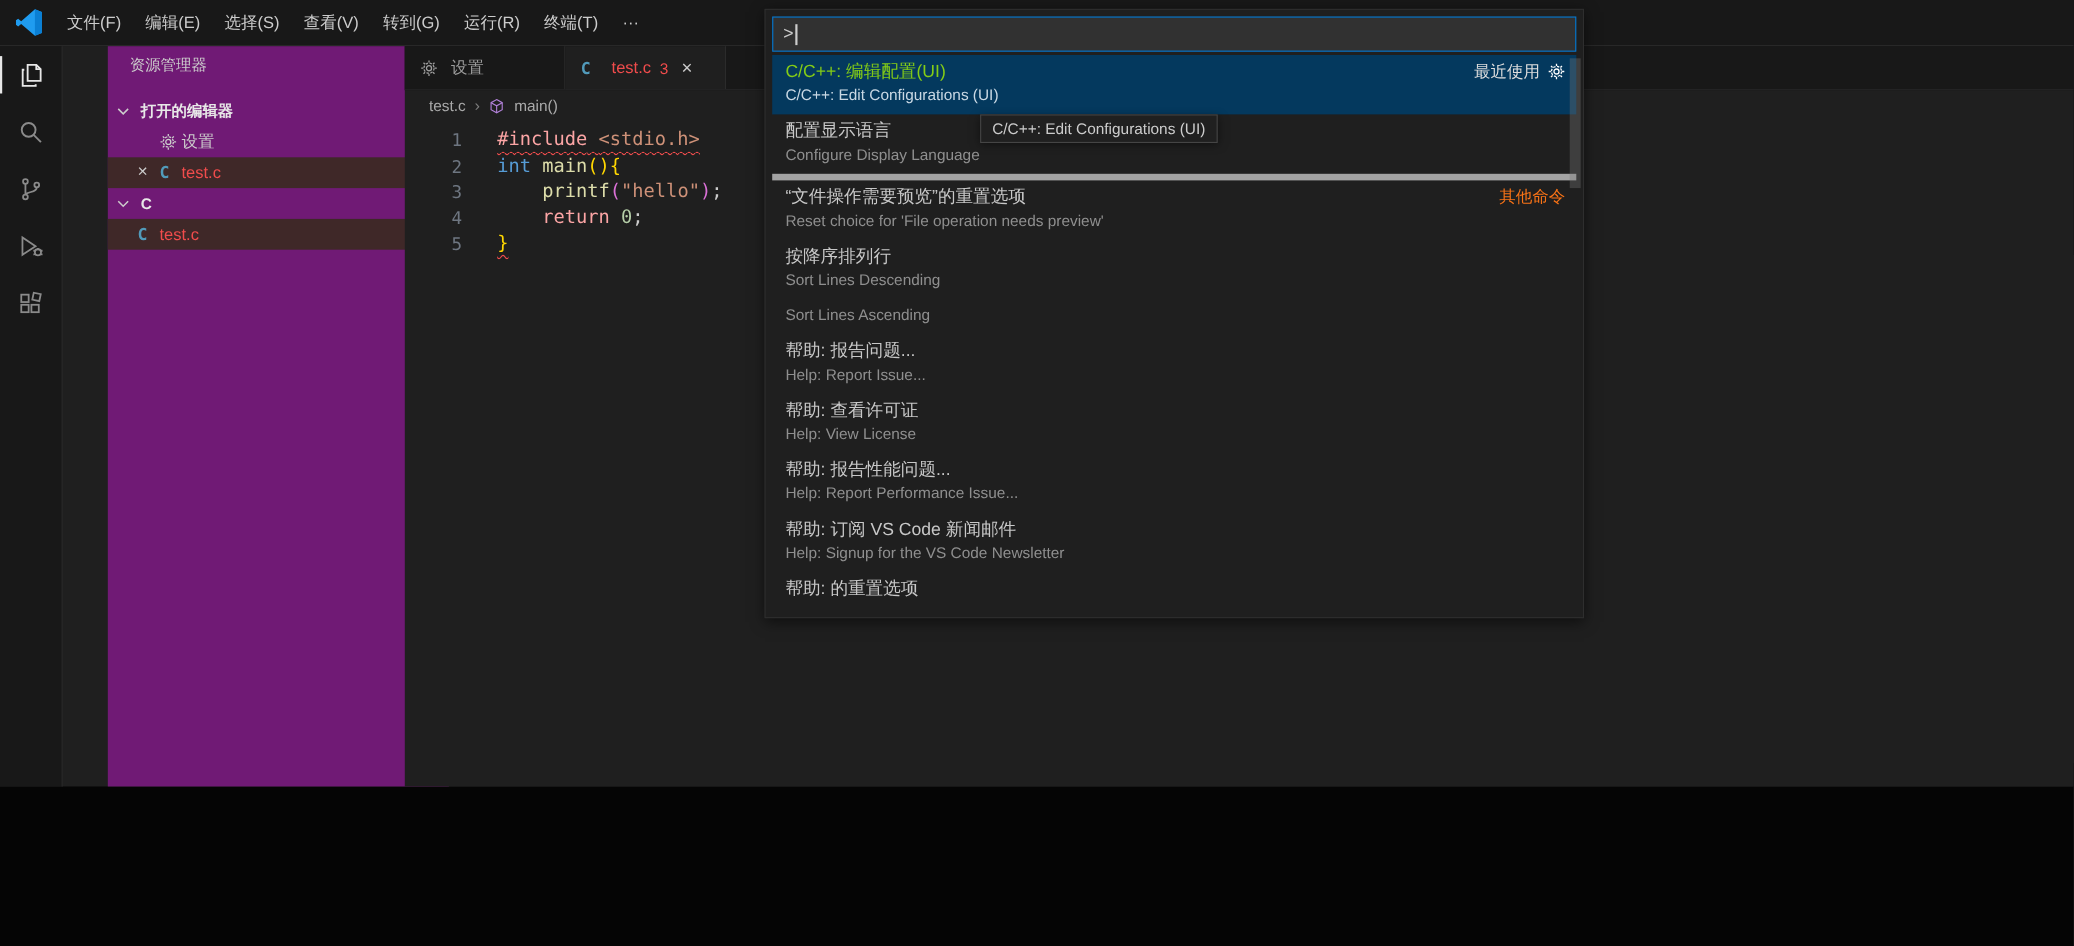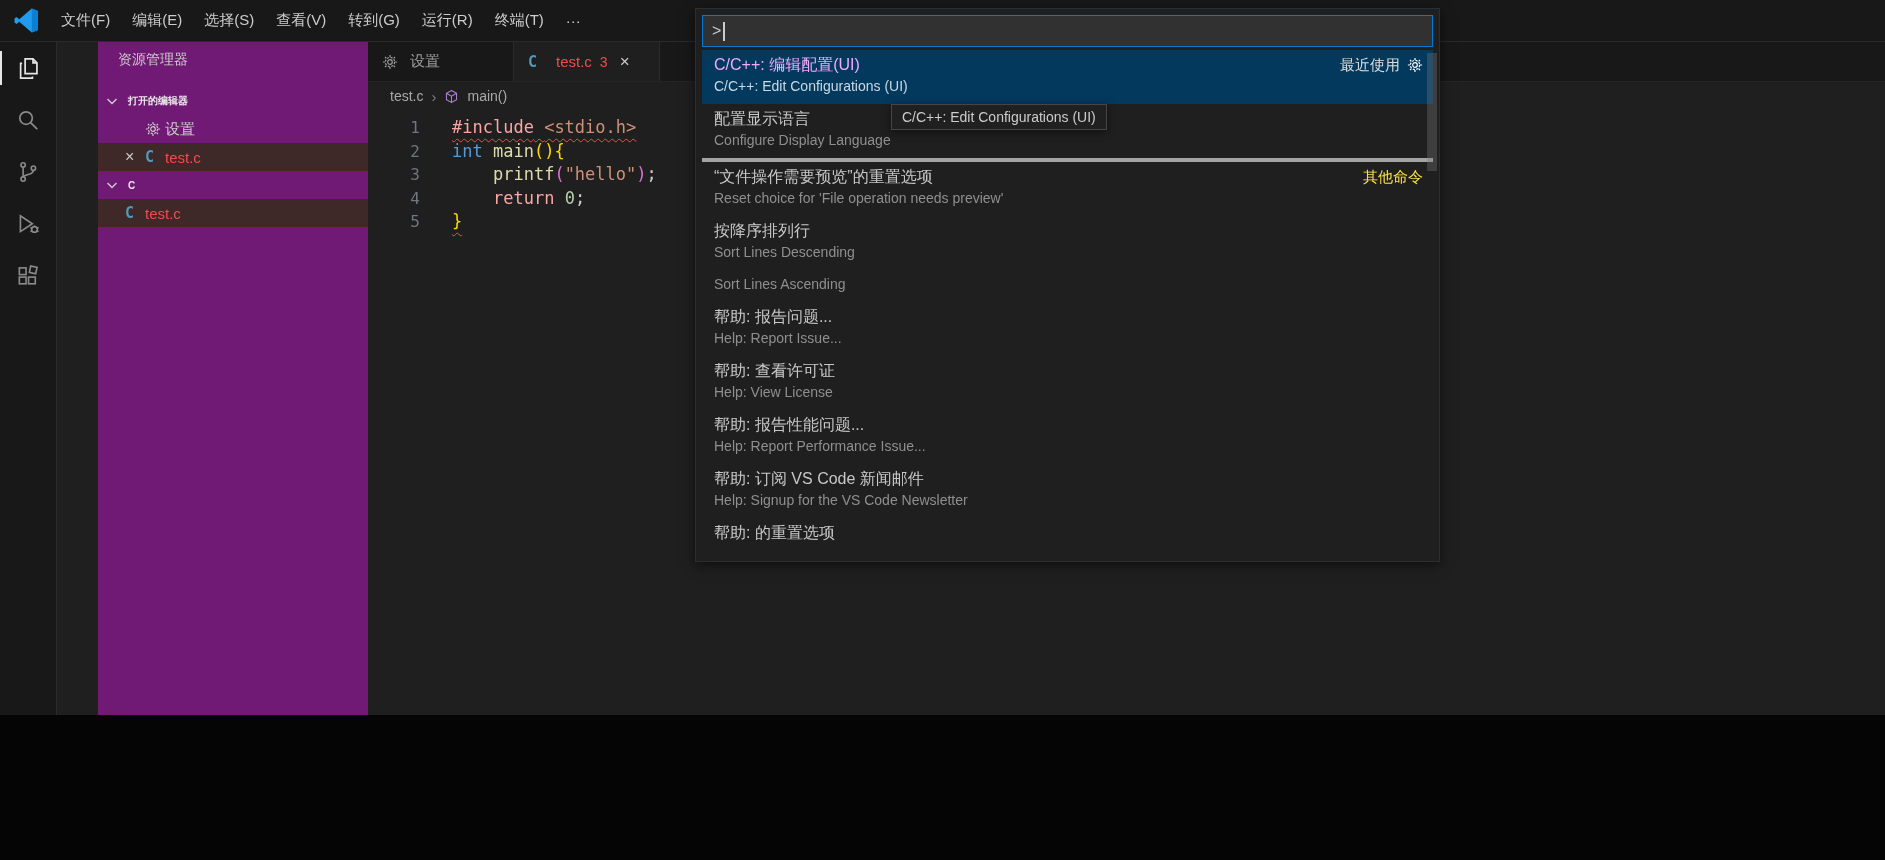--- a/index.html
+++ b/index.html
@@ -24,21 +24,21 @@
 
   
   .activitybar { position:absolute; left:0; top:42px; width:57px; height:673px; background:#181818; border-right:1px solid #2b2b2b; }
   .ab-item { position:relative; height:52px; display:flex; align-items:center; justify-content:center; }
   .ab-item.active::before { content:""; position:absolute; left:0; top:9px; bottom:9px; width:2px; background:#e7e7e7; }
 
   
   .sidebar { position:absolute; left:58px; top:42px; width:310px; height:673px; background:#701a75; border-right:1px solid #2b2b2b;margin-left:40px; }
   .sidebar-header { height:35px; display:flex; align-items:center; justify-content:space-between; padding:0 18px 0 20px; color:#cccccc; font-size:14px; margin-bottom:10px; }
   .more { font-weight:bold; letter-spacing:1px; font-size:15px; }
-  .section-header { height:28px; display:flex; align-items:center; gap:4px; padding-left:6px; color:#e8e8e8; font-weight:700; font-size:10px; }
+  .section-header { height:28px; display:flex; align-items:center; gap:4px; padding-left:6px; color:#e8e8e8; font-weight:700; font-size:14px; }
   .side-row { height:28px; display:flex; align-items:center; font-size:15px; color:#cccccc; padding:0 12px 0 27px; }
   .side-row.selected { background:#3f2828; }
   .close-slot { width:20px; flex:none; text-align:left; font-size:16px; color:#cccccc; }
   .row-icon { width:20px; flex:none; display:flex; align-items:center; }
   .c-icon { color:#519aba; font-weight:700; font-family:"DejaVu Sans Mono", monospace; font-size:15px; }
   .row-label { flex:1; white-space:nowrap; overflow:hidden; }
   .row-label.err { color:#f14c4c; }
   .row-badge { color:#f14c4c; font-size:14px; margin-left:8px; }
 
   
@@ -60,28 +60,28 @@
   .sq { text-decoration:underline wavy #f14c4c 1.2px; text-underline-offset:4.5px; text-decoration-skip-ink:none; }
   .tk-mag{color:#fca5a5}.tk-kw{color:#569cd6}.tk-fn{color:#dcdcaa}.tk-str{color:#ce9178}
   .tk-num{color:#b5cea8}.tk-b1{color:#ffd700}.tk-b2{color:#da70d6}.tk-fg{color:#cccccc}
 
   
   .palette { position:absolute; left:695px; top:8px; width:745px; height:554px; background:#1f1f1f; border:1px solid #2e2e2e; box-shadow:0 3px 12px rgba(0,0,0,.55); padding:6px; overflow:hidden; z-index:20; }
   .qp-input { height:32px; background:#313131; border:1px solid #0078d4; display:flex; align-items:center; padding:0 9px; font-size:16px; color:#cccccc; margin-bottom:3px; }
   .caret { display:inline-block; width:1.5px; height:19px; background:#cccccc; margin-left:2px; }
   .qp-item { padding:4px 10px 6px 12px; }
   .qp-item.selected { background:#04395e; }
-  .qp-item.sep-top { border-top:4px solid #a3a3a3; }
+  .qp-item.sep-top { border-top:6px solid #a3a3a3; }
   .qp-line1 { display:flex; align-items:center; height:22px; }
   .qp-title { font-size:16px; color:#c8c8c8; flex:1; white-space:nowrap; overflow:hidden; }
-  .qp-item.selected .qp-title { color:#f0abfc; }
+  .qp-item.selected .qp-title { color:#84cc16; }
   .qp-sub { font-size:14px; color:#8f8f8f; margin-top:2px; height:20px; white-space:nowrap; overflow:hidden; }
   .qp-item.selected .qp-sub { color:#c9d8e4; }
   .qp-meta { font-size:15px; color:#dddddd; display:flex; align-items:center; gap:7px; white-space:nowrap; }
-  .qp-meta.link { color:#fde047; }
+  .qp-meta.link { color:#f97316; }
   .qp-scrollbar { position:absolute; right:2px; top:44px; width:10px; height:118px; background:rgba(121,121,121,.35); }
 
   
   .tooltip { position:absolute; left:891px; top:104px; z-index:30; background:#202020; border:1px solid #454545; padding:4px 10px; font-size:14px; color:#cccccc; box-shadow:0 2px 8px rgba(0,0,0,.5); white-space:nowrap; }
 </style>
 </head>
 <body>
 
 <div class="window">
 

